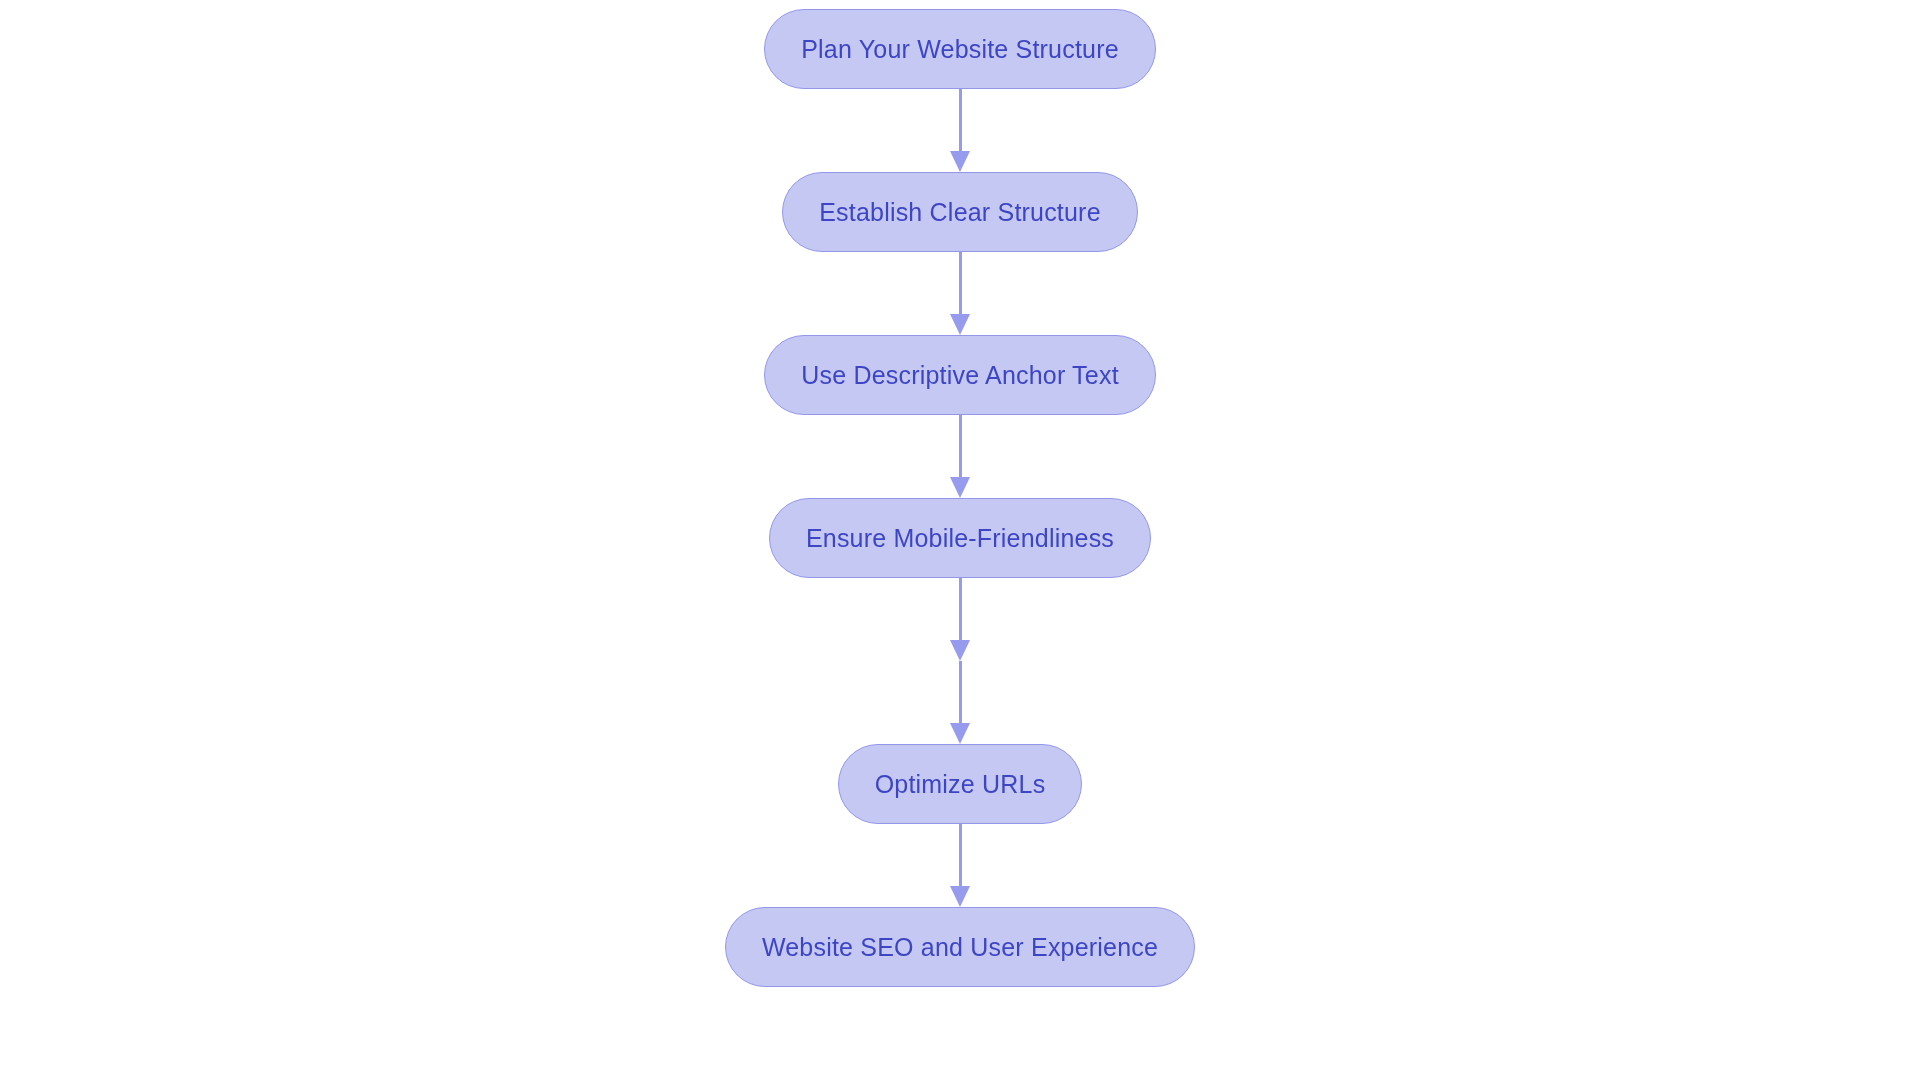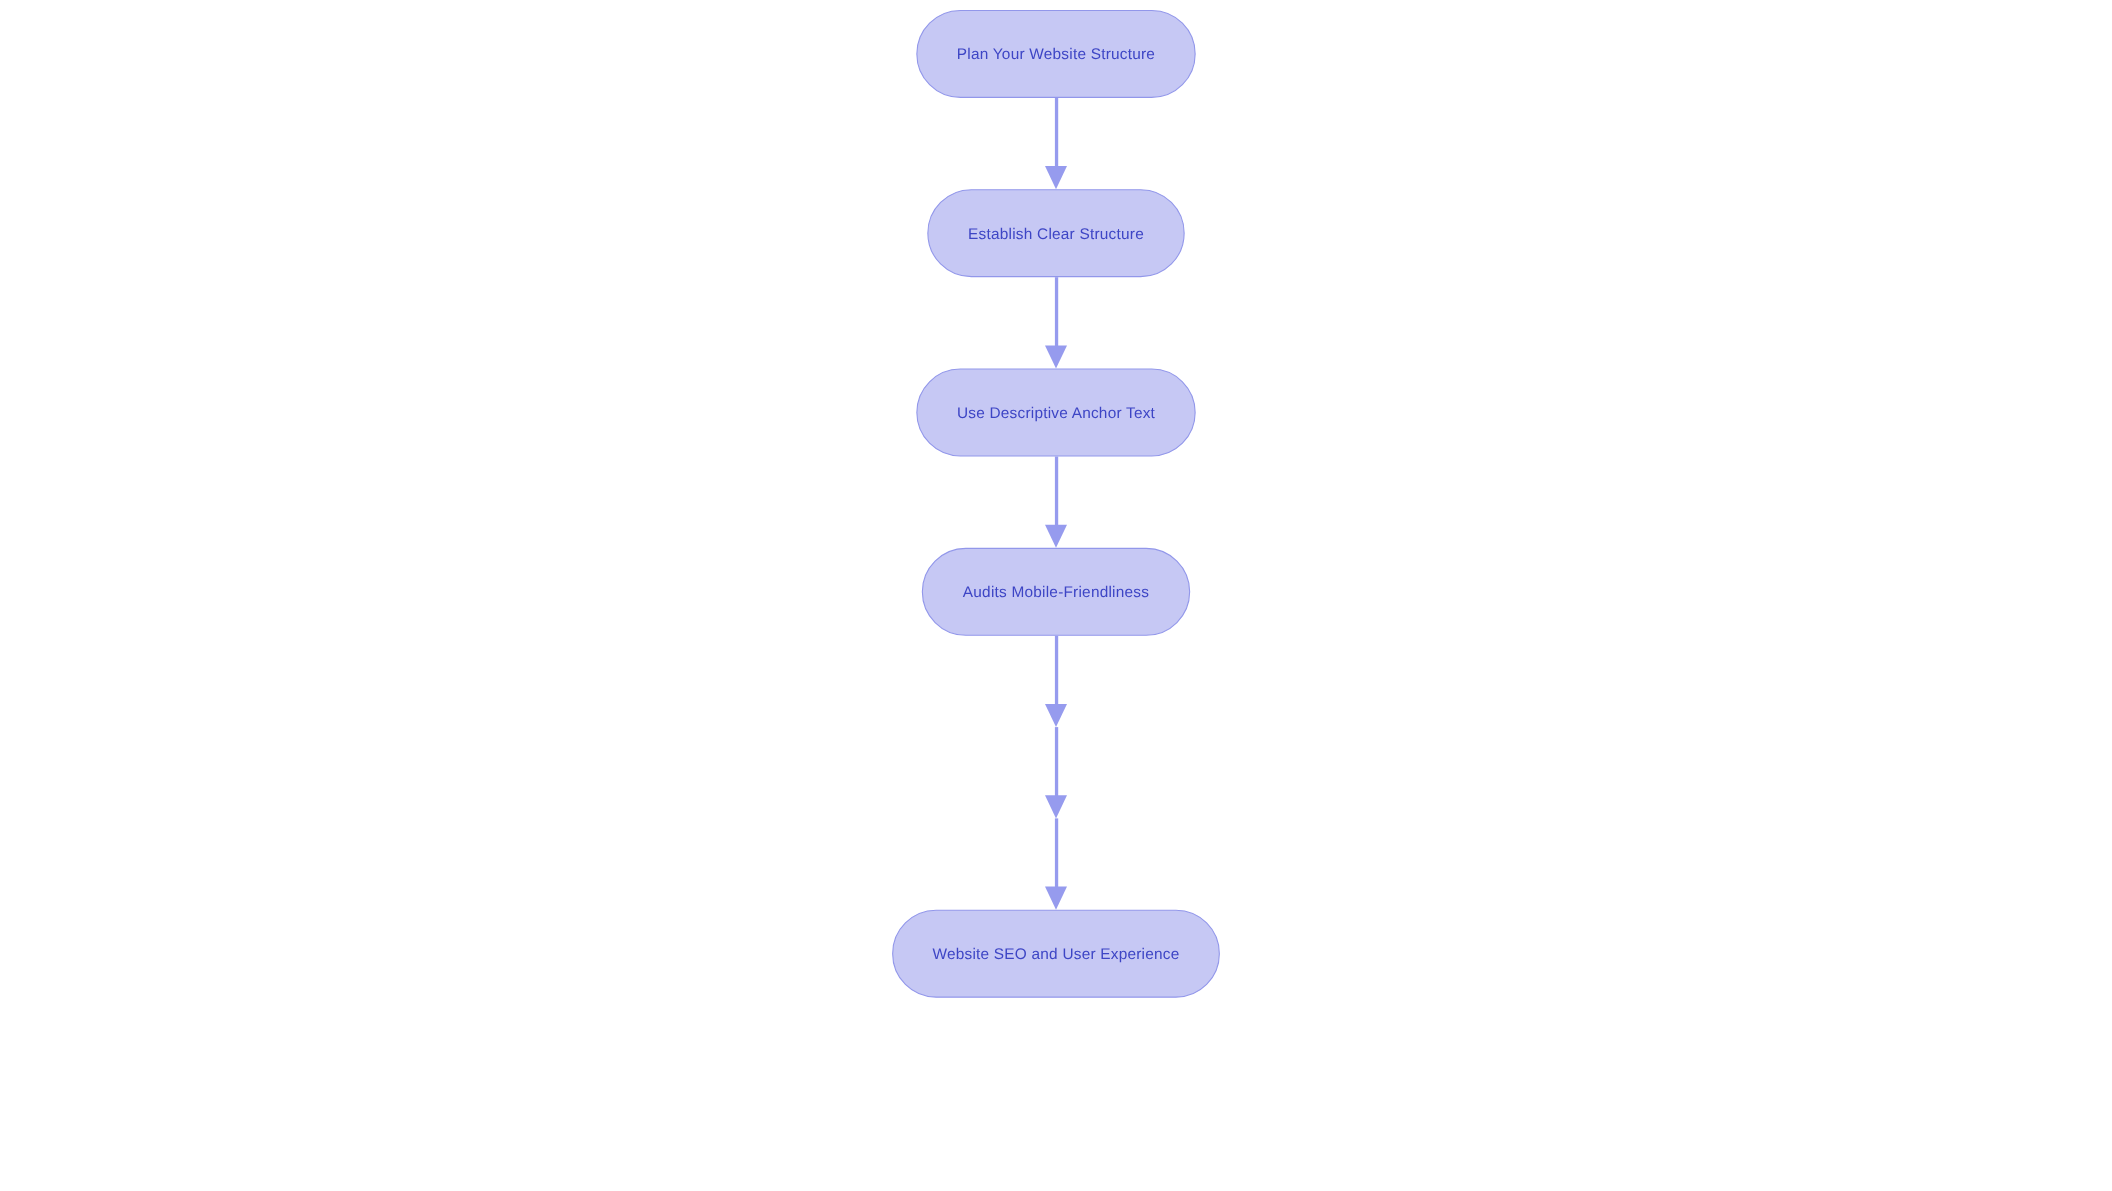--- a/index.html
+++ b/index.html
@@ -36,21 +36,21 @@
     height: 80px;
     min-width: 200px;
     padding: 0 36px;
     display: flex;
     align-items: center;
     justify-content: flex-start;
     background: var(--node-fill);
     border: 1.5px solid var(--node-border);
     border-radius: 40px;
     color: var(--node-text);
-    font-size: 14px;
+    font-size: 25px;
     letter-spacing: 0.2px;
     white-space: nowrap;
   }
   .flow-arrow {
     height: 83px;
     display: flex;
     flex-direction: column;
     align-items: center;
   }
   .flow-arrow .shaft {
@@ -94,34 +94,37 @@
     <div class="flow-node">
       <span>Use Descriptive Anchor Text</span>
     </div>
 
     <div class="flow-arrow">
       <div class="shaft"></div>
       <div class="head"></div>
     </div>
 
     <div class="flow-node">
-      <span>Audits Mobile-Friendliness</span>
+      <span>Ensure Mobile-Friendliness</span>
     </div>
 
     <div class="flow-arrow">
       <div class="shaft"></div>
       <div class="head"></div>
     </div>
 
 
     <div class="flow-arrow">
       <div class="shaft"></div>
       <div class="head"></div>
     </div>
 
+    <div class="flow-node">
+      <span>Optimize URLs</span>
+    </div>
 
     <div class="flow-arrow">
       <div class="shaft"></div>
       <div class="head"></div>
     </div>
 
     <div class="flow-node">
       <span>Website SEO and User Experience</span>
     </div>
 

